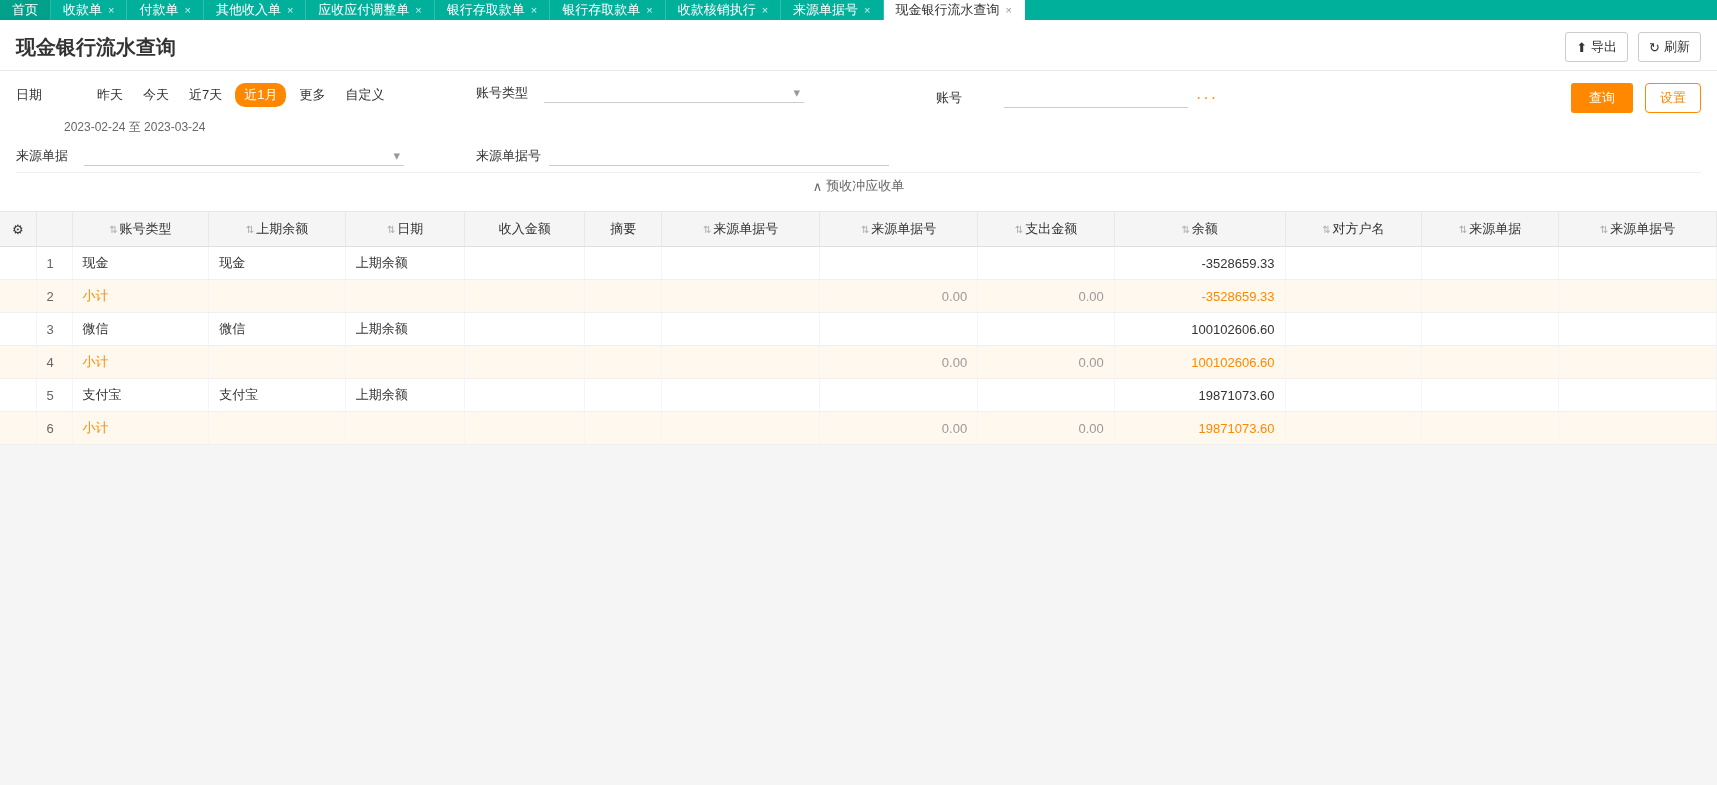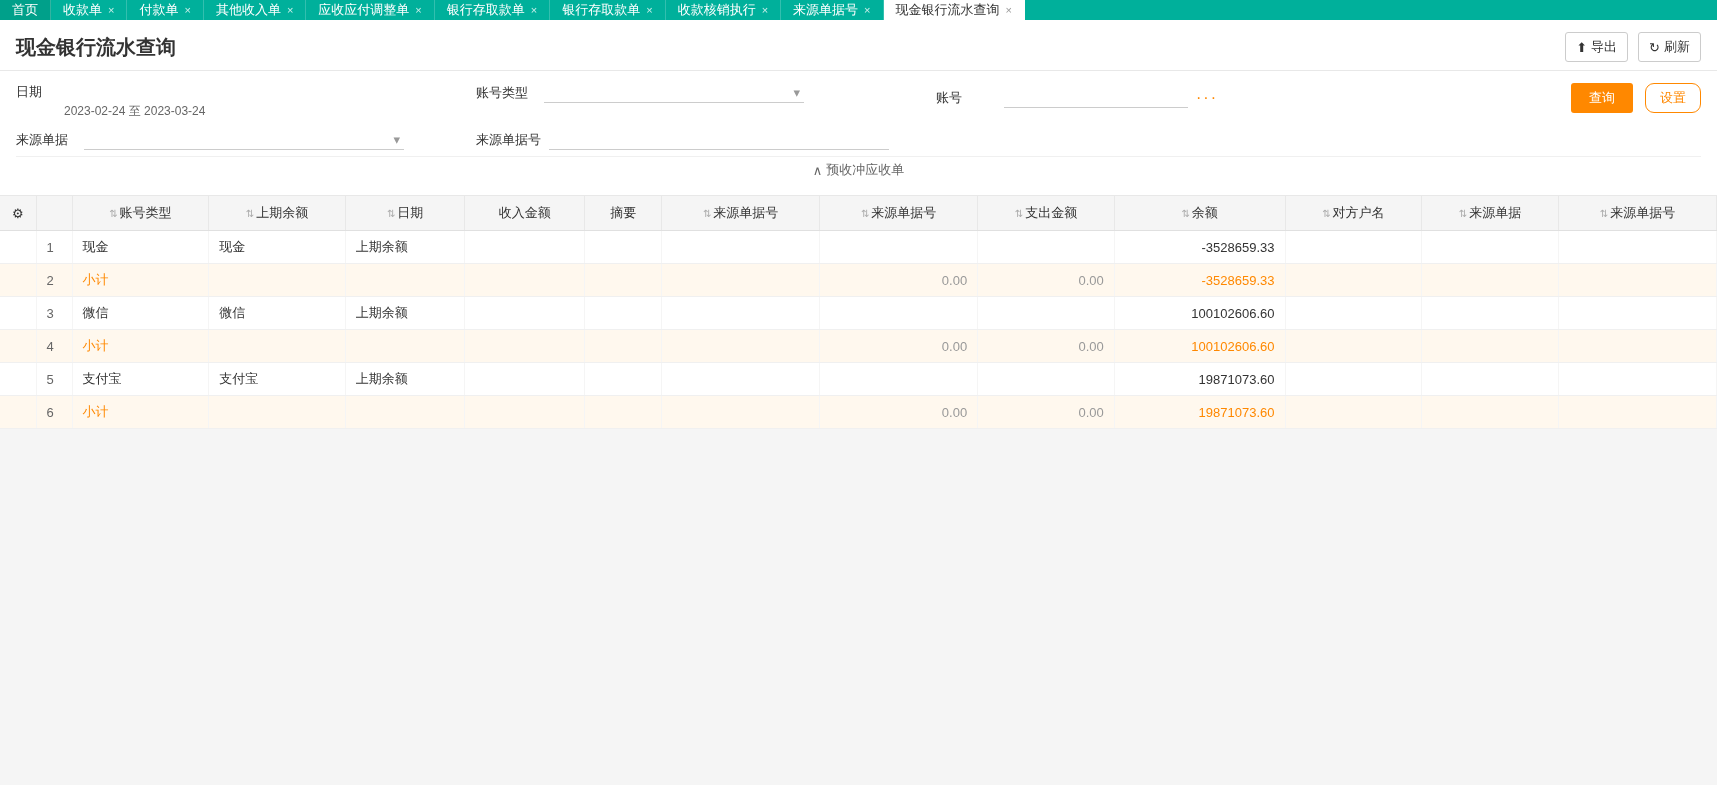--- a/index.html
+++ b/index.html
@@ -138,21 +138,21 @@
       border-radius: 3px;
       cursor: pointer;
       font-size: 13px;
       margin-left: 10px;
     }
     .btn-settings {
       background: #fff;
       color: #ff8800;
       border: 1px solid #ff8800;
       padding: 5px 14px;
-      border-radius: 9px;
+      border-radius: 4px;
       cursor: pointer;
       font-size: 13px;
       margin-left: 6px;
     }
     .collapse-btn {
       display: flex;
       align-items: center;
       justify-content: center;
       color: #666;
       cursor: pointer;
@@ -272,22 +272,30 @@
   </div>
 </div>
 
 <div class="filter-area">
 
   <div style="display:flex; align-items:flex-start; gap:0;">
 
     <div style="flex:0 0 460px;">
       <div style="display:flex; align-items:center; gap:6px;">
         <span class="filter-label">日期</span>
+        <div class="date-options">
+          <button class="date-btn">昨天</button>
+          <button class="date-btn">今天</button>
+          <button class="date-btn">近7天</button>
+          <button class="date-btn active">近1月</button>
+          <button class="date-btn">更多</button>
+          <button class="date-btn">自定义</button>
+        </div>
       </div>
-      <div style="margin-left:44px; margin-top:2px;">
+      <div style="margin-left:44px; margin-top:12px;">
         <span class="date-range">2023-02-24 至 2023-03-24</span>
       </div>
     </div>
 
     <div style="flex:0 0 460px; display:flex; align-items:center;">
       <span class="filter-label">账号类型</span>
       <div class="filter-dropdown" style="min-width:260px; margin-left:8px;">
         <span style="color:#ccc; flex:1;"></span>
         <span class="filter-dropdown-arrow">▾</span>
       </div>

